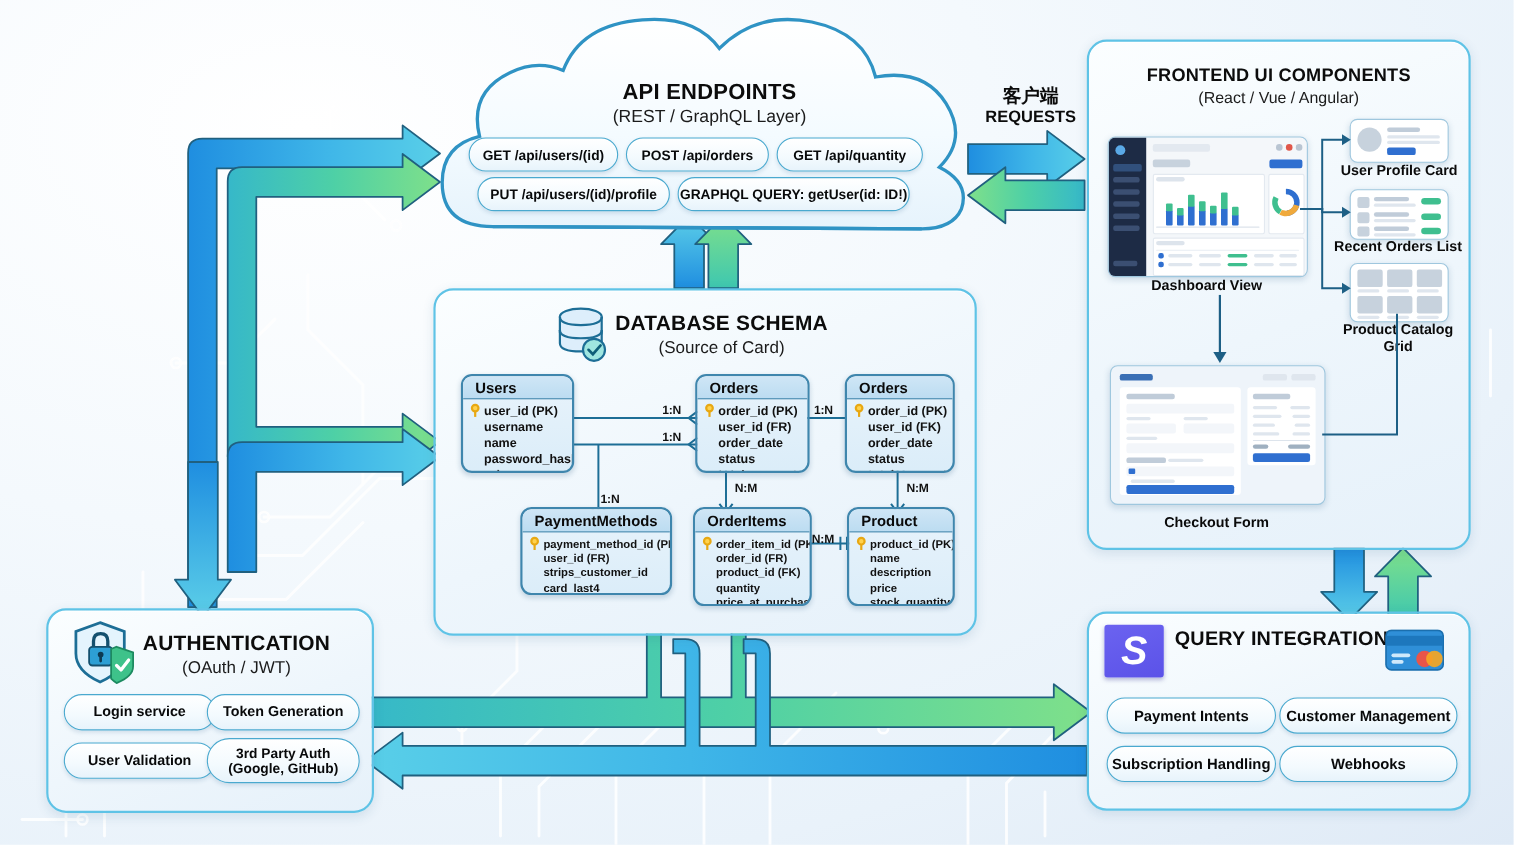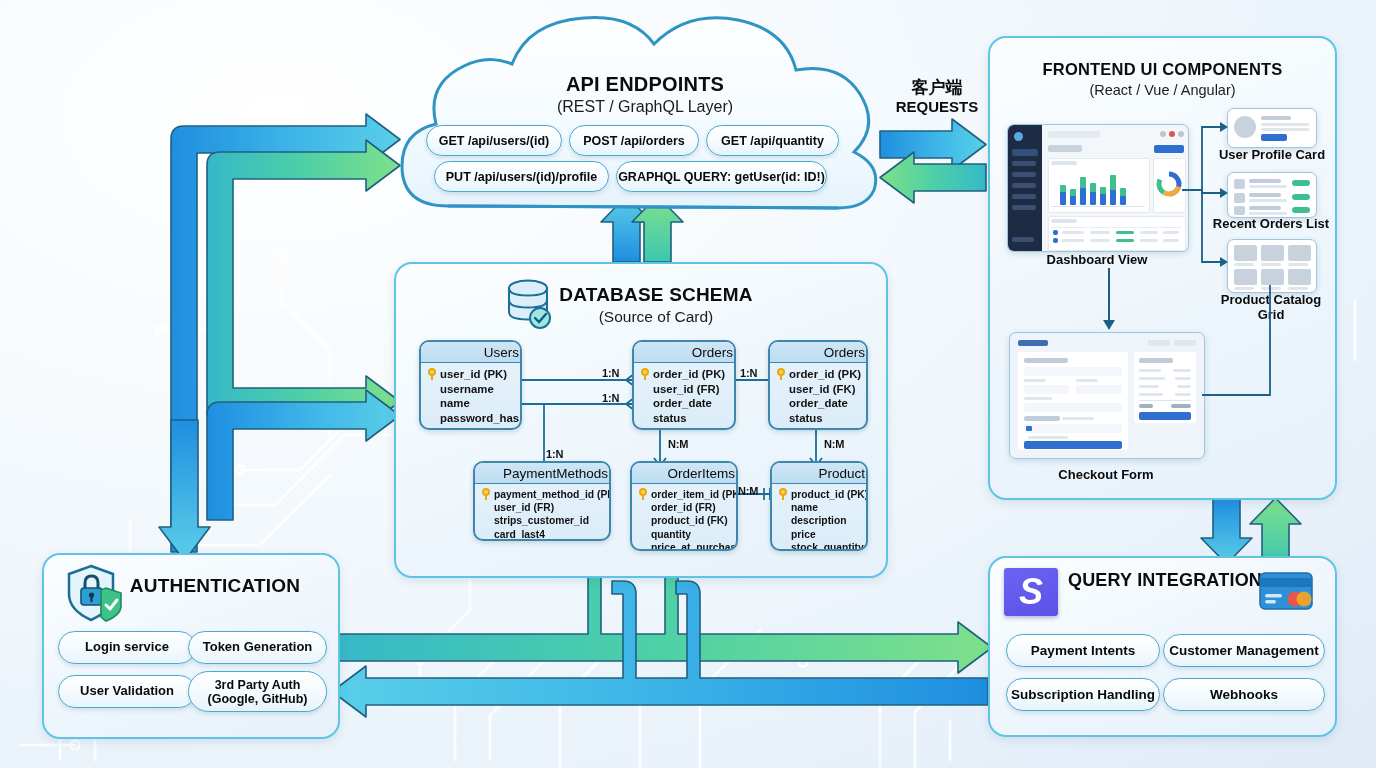--- a/index.html
+++ b/index.html
@@ -44,22 +44,22 @@
   
   .ertable{
     position:absolute;
     background:linear-gradient(180deg,#e8f3fb 0%,#dbedf9 100%);
     border:2px solid #3f86ad;
     border-radius:10px;
     box-shadow:0 2px 5px rgba(30,80,120,.2), inset 0 1px 0 rgba(255,255,255,.8);
     overflow:hidden;
   }
   .ertable .thead{
-    text-align:right;font-weight:normal;font-size:13.5px;color:#0a0a0a;
-    padding:3px 1px 2px;
+    text-align:left;font-weight:bold;font-size:13.5px;color:#0a0a0a;
+    padding:3px 11px 2px;
     background:linear-gradient(180deg,#cfe6f6 0%,#bcdcf1 100%);
     border-bottom:1.6px solid #3f86ad;
   }
   .ertable .tbody{padding:4px 6px 5px 7px;position:relative;}
   .ertable .frow{
     font-size:11.4px;font-weight:bold;color:#111;line-height:1.28;
     white-space:nowrap;
   }
   .keyicon{
     display:inline-block;width:9px;height:12px;position:relative;
@@ -541,20 +541,21 @@
       <div class="frow" style="font-size:10.3px;"><span class="keyicon"></span><span>product_id (PK)</span></div>
       <div class="frow" style="padding-left:12px;font-size:10.3px;">name</div>
       <div class="frow" style="padding-left:12px;font-size:10.3px;">description</div>
       <div class="frow" style="padding-left:12px;font-size:10.3px;">price</div>
       <div class="frow" style="padding-left:12px;font-size:10.3px;">stock_quantity</div>
     </div>
   </div>
 
   <div class="panel" style="left:42px;top:553px;width:294px;height:182px;">
     <div class="panel-title" style="position:absolute;left:52px;top:20px;width:238px;font-size:19px;">AUTHENTICATION</div>
+    <div class="panel-sub" style="position:absolute;left:52px;top:44px;width:238px;font-size:15.5px;">(OAuth / JWT)</div>
 
     <div class="pill" style="left:14px;top:76px;width:136px;height:31px;font-size:13px;">
       <span>Login service</span>
     </div>
     <div class="pill" style="left:144px;top:76px;width:137px;height:31px;font-size:13px;">
       <span>Token Generation</span>
     </div>
     <div class="pill" style="left:14px;top:120px;width:136px;height:31px;font-size:13px;">
       <span>User Validation</span>
     </div>

